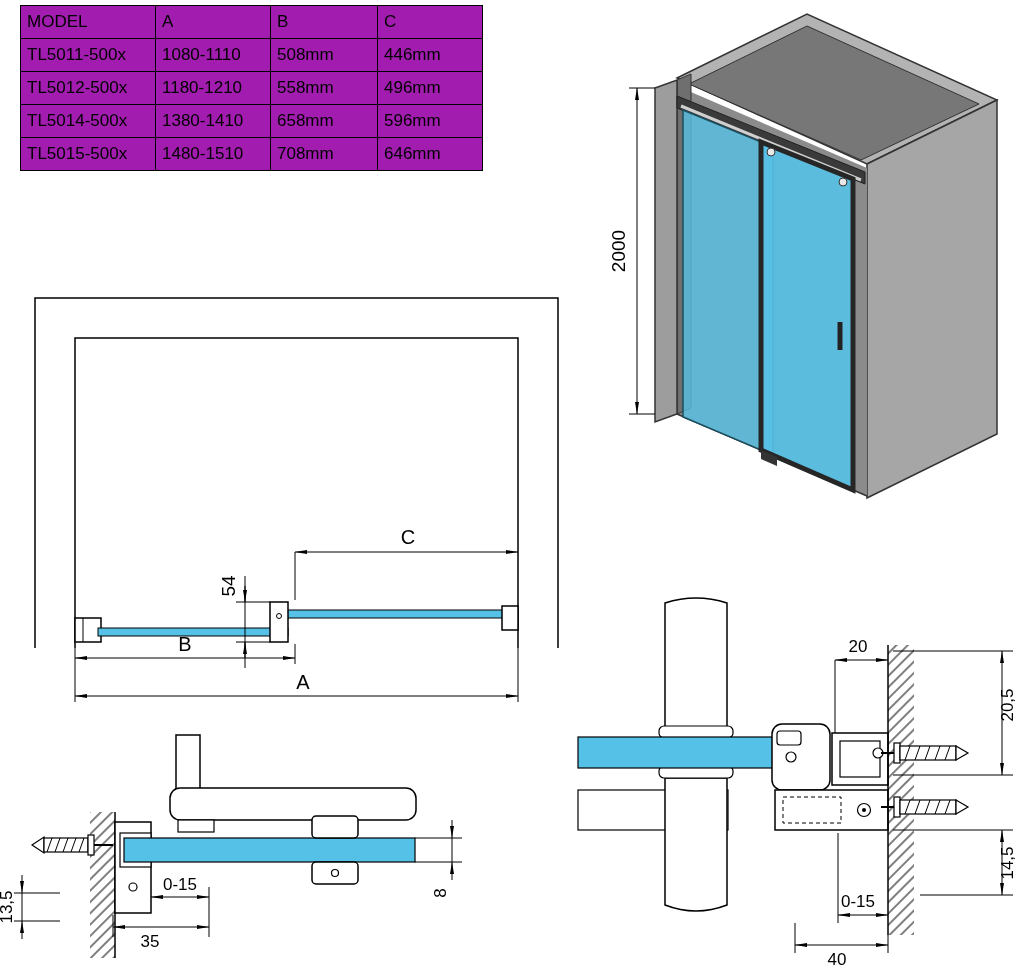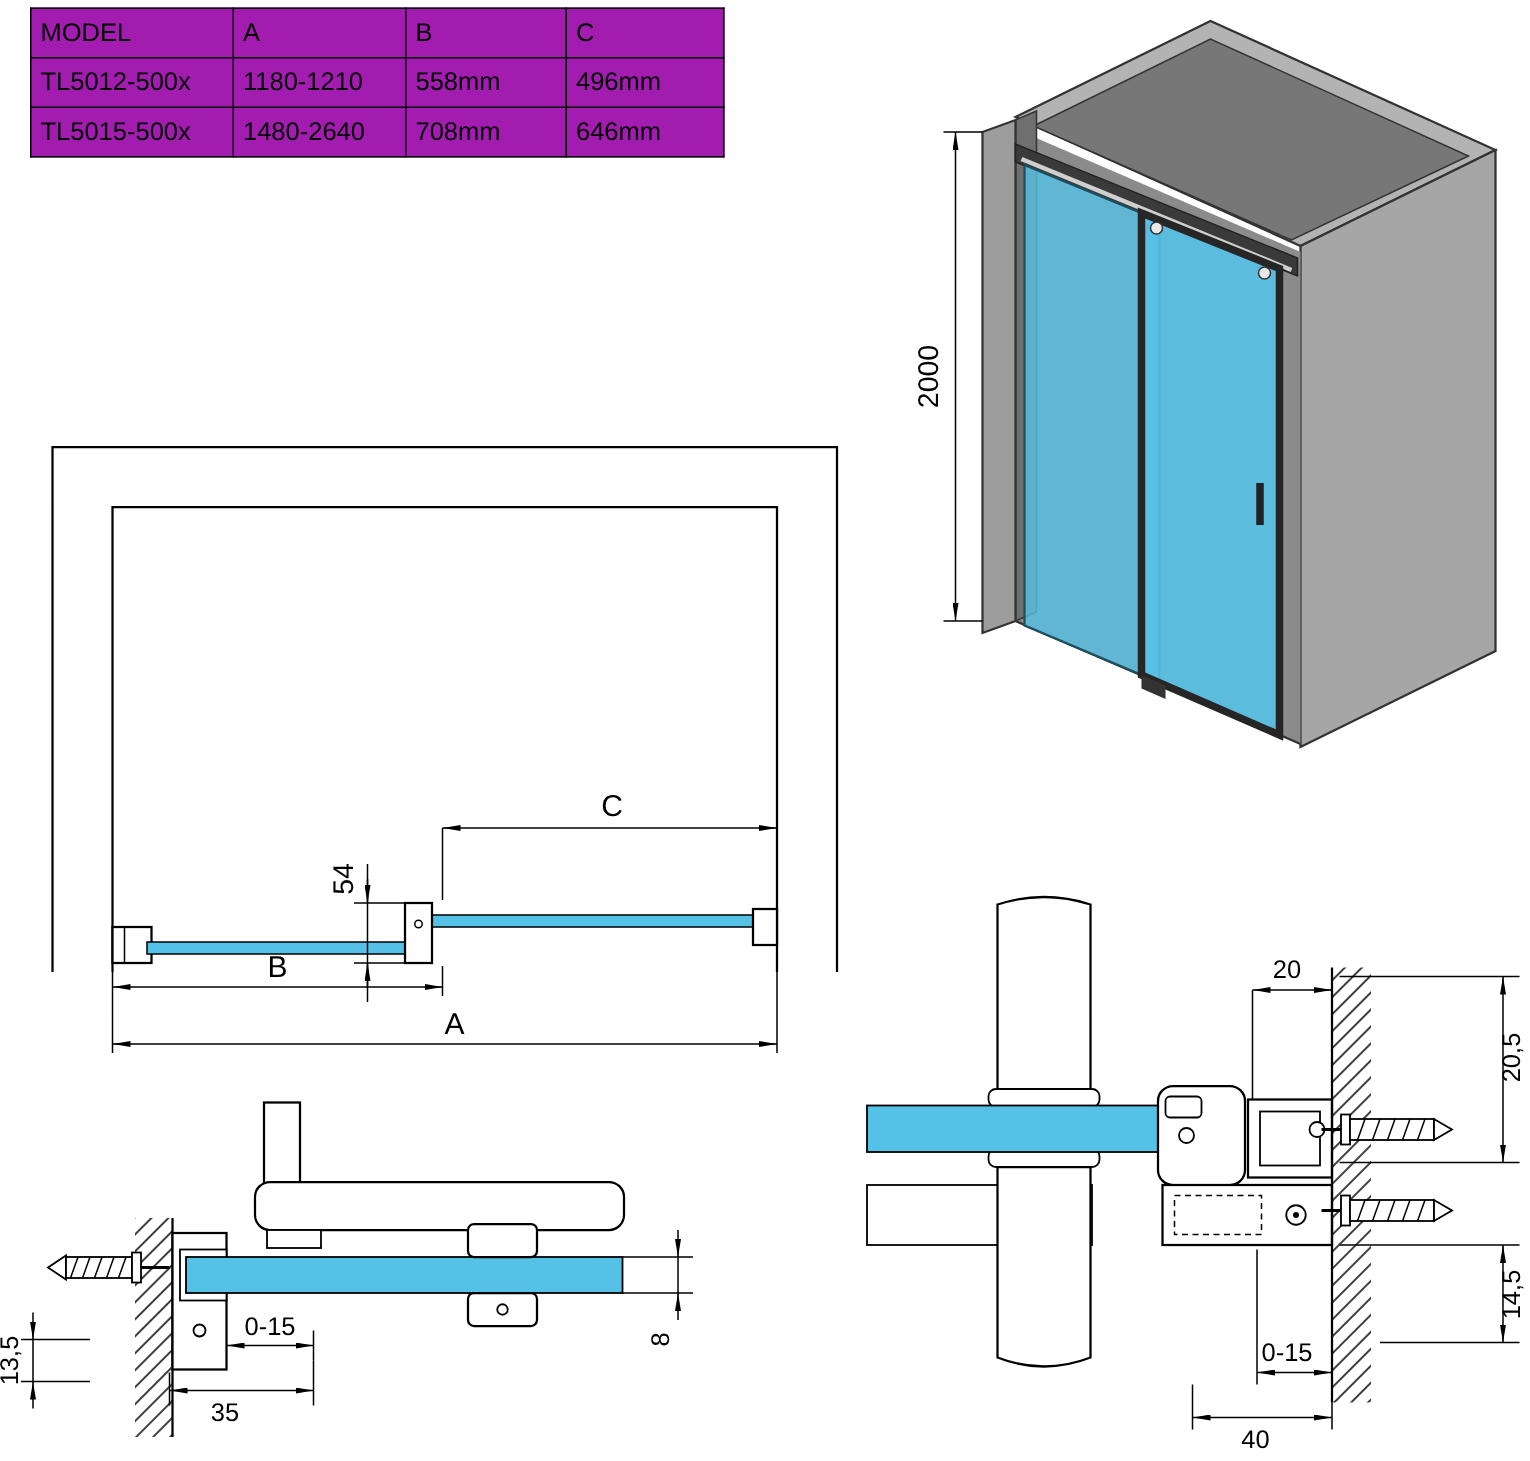--- a/index.html
+++ b/index.html
@@ -40,28 +40,40 @@
     <thead>
       <tr>
         <th>MODEL</th>
         <th>A</th>
         <th>B</th>
         <th>C</th>
       </tr>
     </thead>
     <tbody>
         <tr>
+          <td>TL5011-500x</td>
+          <td>1080-1110</td>
+          <td>508mm</td>
+          <td>446mm</td>
+        </tr>
+        <tr>
           <td>TL5012-500x</td>
           <td>1180-1210</td>
           <td>558mm</td>
           <td>496mm</td>
         </tr>
         <tr>
+          <td>TL5014-500x</td>
+          <td>1380-1410</td>
+          <td>658mm</td>
+          <td>596mm</td>
+        </tr>
+        <tr>
           <td>TL5015-500x</td>
-          <td>1480-2640</td>
+          <td>1480-1510</td>
           <td>708mm</td>
           <td>646mm</td>
         </tr>
       </tbody>
   </table>
 
   <svg style="left:585px; top:0;" width="430" height="530" viewBox="0 0 430 530">
     <defs>
       <marker id="arr1" viewBox="0 0 12 4" refX="12" refY="2" markerWidth="12" markerHeight="4" markerUnits="userSpaceOnUse" orient="auto-start-reverse">
         <path d="M0,0 L12,2 L0,4 Z" fill="#000"></path>

